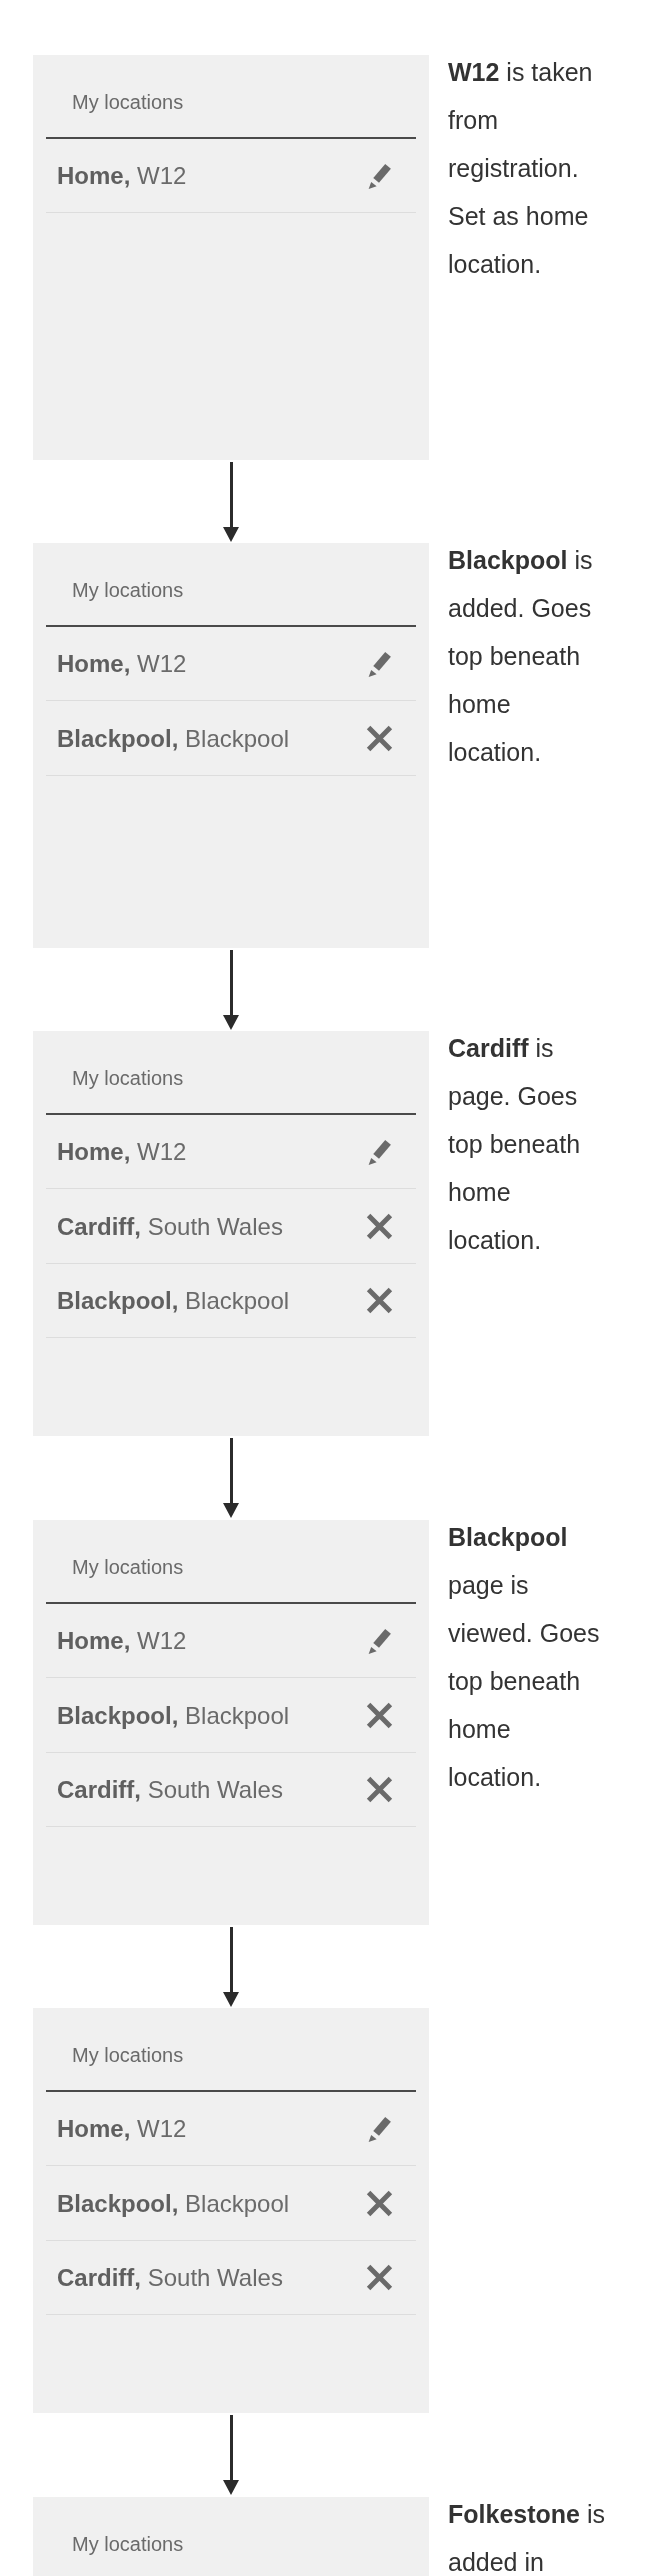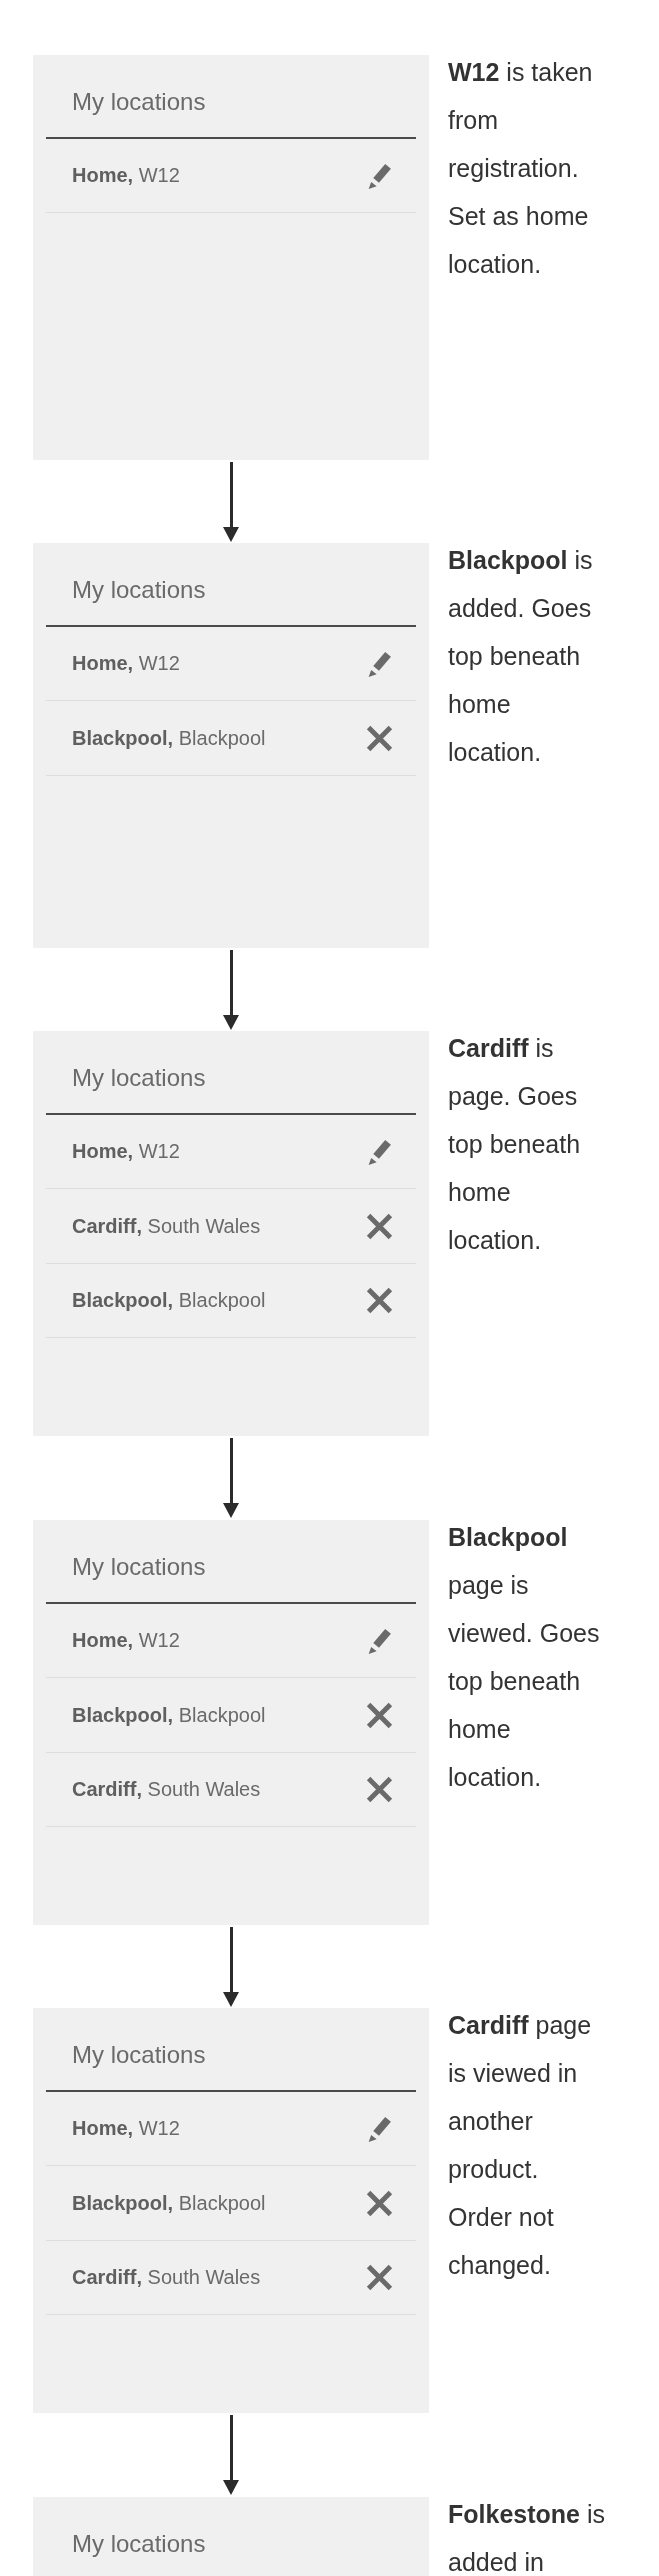--- a/index.html
+++ b/index.html
@@ -28,42 +28,42 @@
     height: 405px;
     background: var(--panel-bg, #f0f0f0);
   }
   .panel-title {
     position: absolute;
     left: 39px;
     top: 0;
     height: 94px;
     display: flex;
     align-items: center;
-    font-size: 24px;
+    font-size: 20px;
     color: var(--row-text, #6a6a6a);
   }
   .divider-dark {
     position: absolute;
     left: 13px;
     right: 13px;
     top: 82px;
     height: 2.1px;
     background: var(--divider-dark, #4a4a4a);
   }
   .rows { position: absolute; inset: 0; }
   .row {
     position: absolute;
     left: 0;
     width: 396px;
     height: 75px;
     display: flex;
     align-items: center;
-    padding-left: 39px;
+    padding-left: 24px;
     box-sizing: border-box;
-    font-size: 20px;
+    font-size: 24px;
     color: var(--row-text, #6a6a6a);
   }
   .row::after {
     content: "";
     position: absolute;
     left: 13px;
     right: 13px;
     bottom: 0;
     height: 1.5px;
     background: var(--divider-light, #dddddd);
@@ -352,26 +352,20 @@
       </svg>
     </button>
   </div>
 </div>
 
     </div>
     <div class="flow-arrow">
       <div class="arrow-line"></div>
       <div class="arrow-head"></div>
     </div>
-    <div class="annotation"><b class="ann-bold">Cardiff</b><span class="ann-rest"> page
-is viewed in
-another
-product.
-Order not
-changed.</span></div>
   </section>
 
   <section class="figure" style="top: 2497px;">
     <div class="panel">
       <div class="panel-title">My locations</div>
 
       <div class="rows">
   
 
   

